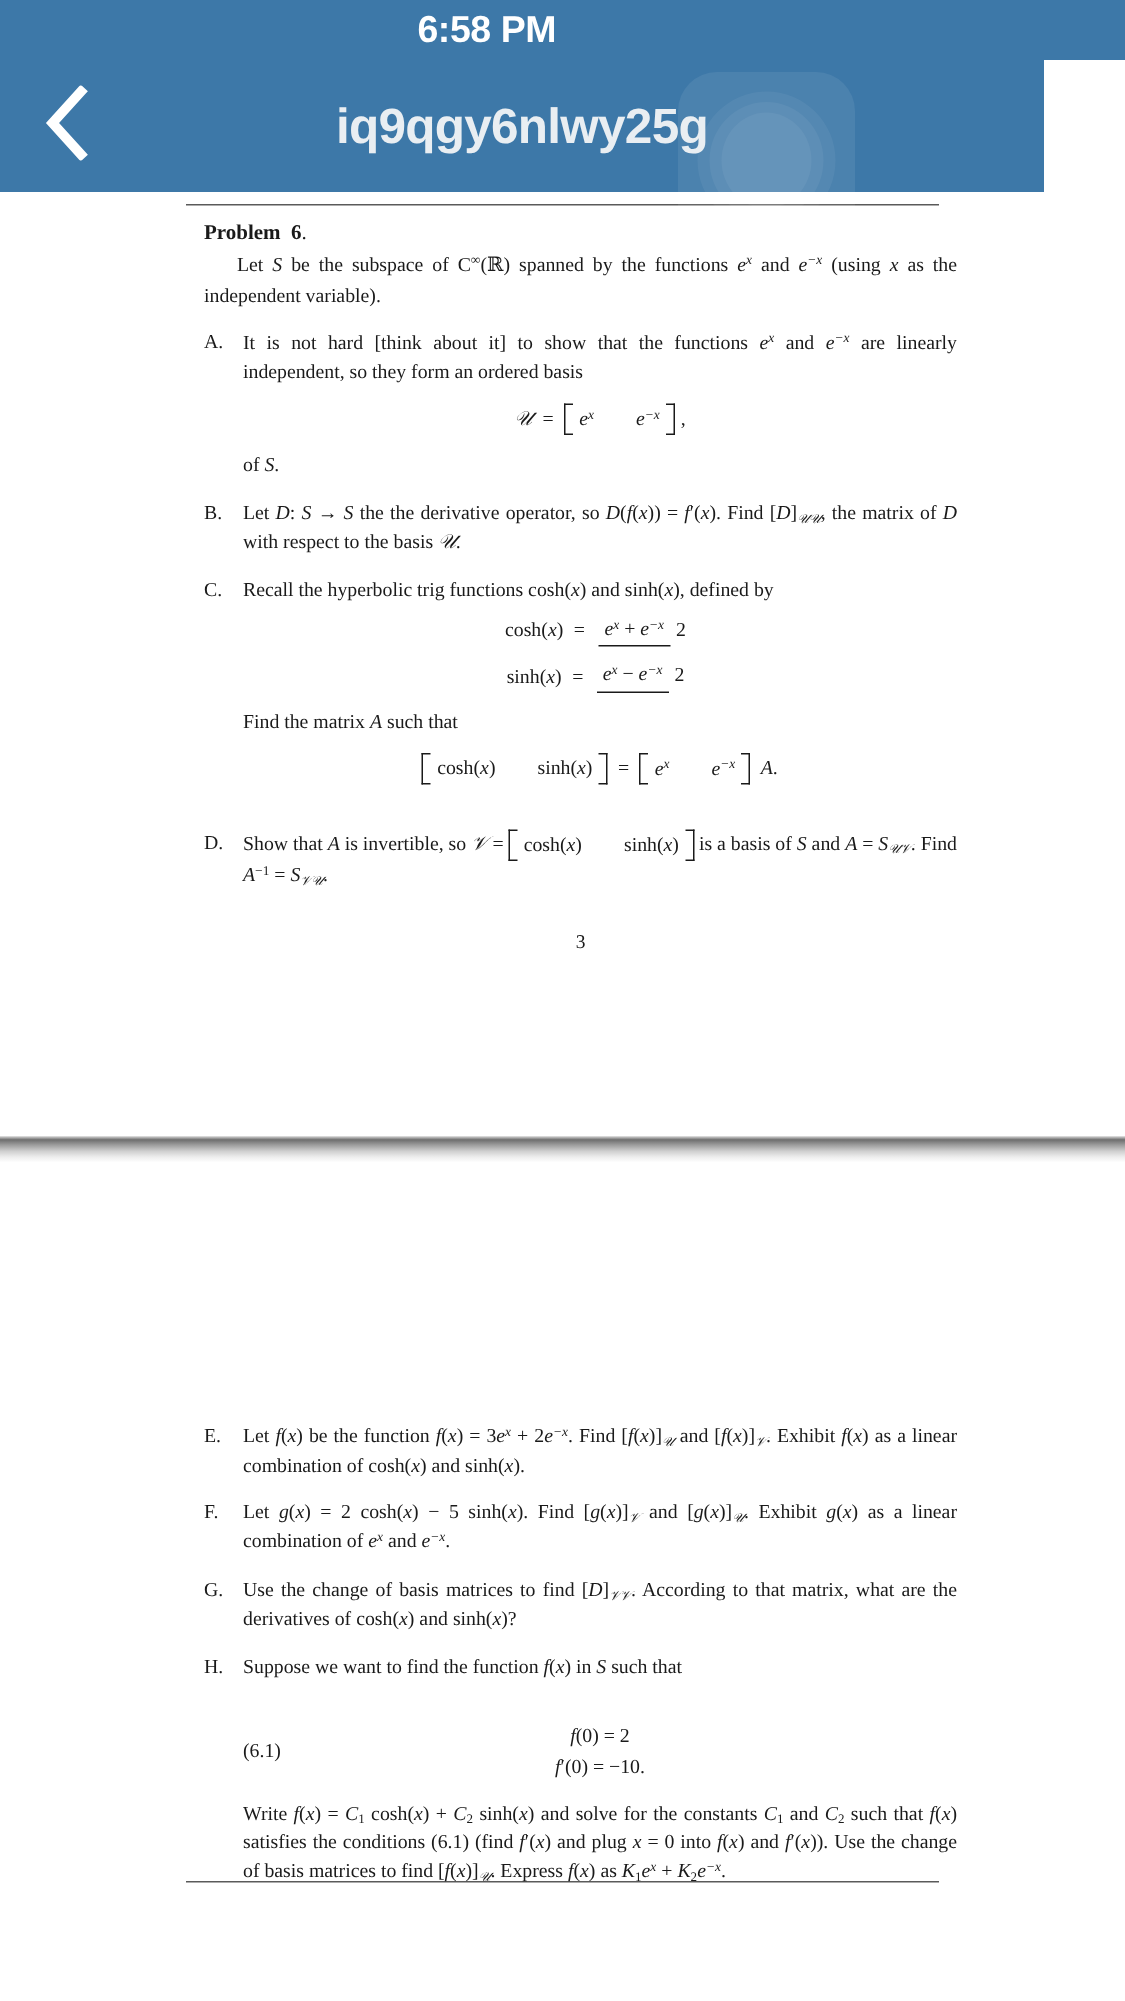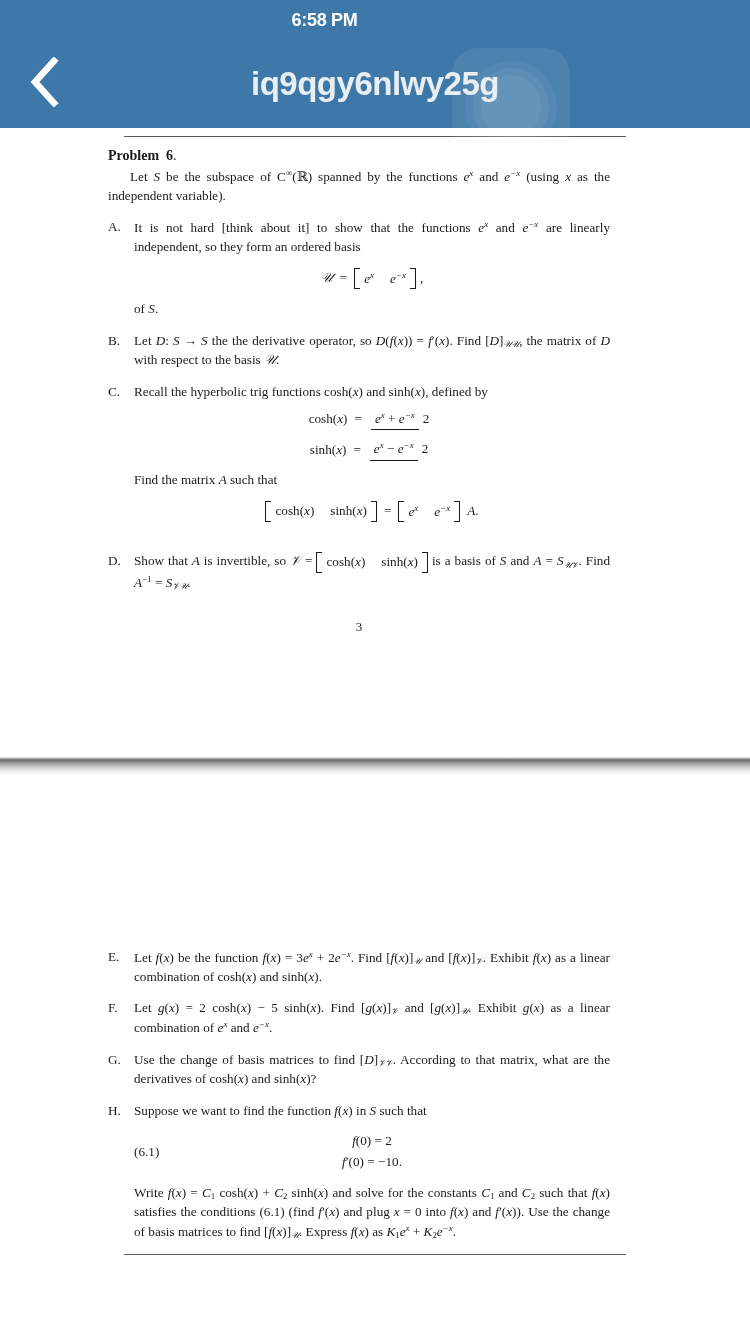--- a/index.html
+++ b/index.html
@@ -51,21 +51,21 @@
     margin-left: 4px;
     display: inline-block;
   }
   .sb-center {
     position: absolute;
     left: 0; top: 0;
     width: 649px; height: 40px;
     display: flex;
     align-items: center;
     justify-content: center;
-    font-size: 18px;
+    font-size: 25px;
     font-weight: bold;
     letter-spacing: -0.3px;
   }
   .sb-right {
     position: absolute;
     right: 12px; top: 0;
     height: 40px;
     display: flex;
     align-items: center;
     gap: 8px;
@@ -96,21 +96,21 @@
     height: 100%;
     width: 18%;
     background: #f5c518;
     border-radius: 1px;
   }
 
   
   .navbar {
     position: absolute;
     top: 40px; left: 0;
-    width: 750px;
+    width: 696px;
     height: 88px;
     background: #3d78a8;
     z-index: 20;
   }
   .nav-back {
     position: absolute;
     left: 14px; top: 0;
     width: 60px; height: 88px;
     display: flex;
     align-items: center;
@@ -177,21 +177,21 @@
     top: 629px;
     width: 750px;
     height: 18px;
     background: linear-gradient(to bottom,
       #ffffff 0%, #bdbdbd 6%, #6e6e6e 16%,
       #9a9a9a 34%, #cfcfcf 58%, #eeeeee 80%, #ffffff 100%);
   }
 
   .content {
     position: absolute;
-    left: 108px;
+    left: 136px;
     width: 502px;
     color: #1a1a1a;
     font-size: 13.2px;
     line-height: 1.43;
     text-align: justify;
   }
   #block-upper { top: 18px; }
   #block-lower { top: 820px; }
 
   .prob-head {
@@ -251,41 +251,41 @@
     width: 5px;
     align-self: stretch;
     border-top: 1px solid #1a1a1a;
     border-bottom: 1px solid #1a1a1a;
   }
   .brk.l { border-left: 1px solid #1a1a1a; }
   .brk.r { border-right: 1px solid #1a1a1a; }
   .brow .cells {
     padding: 1px 4px;
     display: inline-flex;
-    gap: 16px;
+    gap: 28px;
   }
 
   .frac {
     display: inline-flex;
     flex-direction: row;
     vertical-align: middle;
     text-align: center;
     margin: 0 2px;
   }
   .frac .num { padding: 0 4px 1px 4px; border-bottom: 1px solid #1a1a1a; }
   .frac .den { padding: 1px 4px 0 4px; }
 
   .eqrow {
     display: inline-flex;
     align-items: center;
     gap: 7px;
   }
   .eqn-wrap {
     position: relative;
-    margin: 12px 0 12px 0;
+    margin: 28px 0 12px 0;
   }
   .eqn-tag {
     position: absolute;
     left: 0; top: 50%;
     transform: translateY(-50%);
   }
   .eqn-lines {
     text-align: center;
   }
   .eqn-lines > div { margin: 2px 0; }

